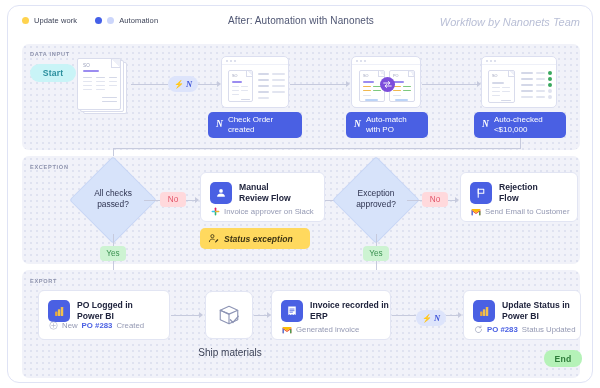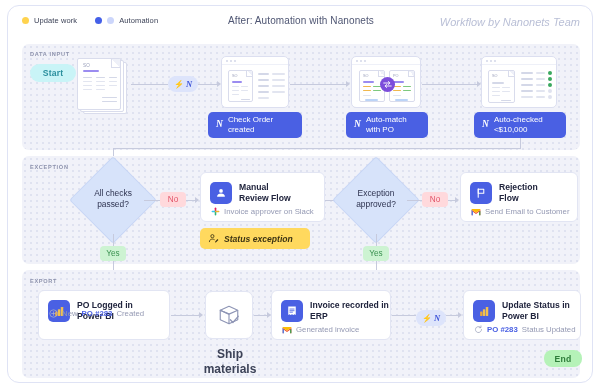--- a/index.html
+++ b/index.html
@@ -73,21 +73,21 @@
   .doc-so{ position:absolute; left:5px; top:4px; font-size:4.6px; color:#9aa0bb; letter-spacing:.3px;}
   .bar{ position:absolute; border-radius:1px; }
   .bar.purple{ background:#9b8cf0; }
   .bar.grey{ background:#d4d8e8; }
   .bar.greyl{ background:#e2e5f0; }
   .caption{
     position:absolute; text-align:center; font-size:8.6px; font-weight:bold;
     color:#2e3350; line-height:1.25;
   }
   #cap-newsales{ left:57px; top:110px; width:76px; }
-  #cap-ship{ left:182px; top:341px; width:80px; font-weight:bold; font-size:12px; color:#3c4257;}
+  #cap-ship{ left:182px; top:341px; width:80px; font-weight:normal; font-size:10px; color:#3c4257;}
 
   
   .win{
     position:absolute; background:#fff; border:1px solid #dcdff0; border-radius:5px;
     overflow:hidden;
   }
   .win-bar{ position:absolute; left:0; top:0; width:100%; height:8px; border-bottom:1px solid #eef0f8;}
   .win-dot{ position:absolute; top:3px; width:2px; height:2px; border-radius:50%; background:#d3d7e8; }
   .mini-doc{
     position:absolute; background:#fff; border:1px solid #d9dcec; border-radius:2px; overflow:hidden;
@@ -173,21 +173,21 @@
     position:absolute; left:10px; font-size:7.8px; color:#9499b3;
     display:flex; align-items:center; gap:4px; line-height:1.2;
   }
   .hl-blue{ color:#4a60e3; font-weight:bold; }
 
   #card-review{ left:192px; top:166px; width:125px; height:50px; }
   #card-review .card-sub{ top:34px; }
   #card-reject{ left:452px; top:166px; width:118px; height:50px; }
   #card-reject .card-sub{ top:34px; }
   #card-powerbi{ left:30px; top:284px; width:132px; height:50px; }
-  #card-powerbi .card-sub{ top:18px; }
+  #card-powerbi .card-sub{ top:30px; }
   #card-erp{ left:263px; top:284px; width:120px; height:50px; }
   #card-erp .card-sub{ top:34px; }
   #card-update{ left:455px; top:284px; width:118px; height:50px; }
   #card-update .card-sub{ top:34px; }
 
   
   #chip-manual{
     position:absolute; left:192px; top:222px; width:110px; height:21px;
     background:#ffd95e; border-radius:5px; display:flex; align-items:center;
     gap:5px; padding:0 8px; font-size:8.6px; font-weight:bold; font-style:italic;

